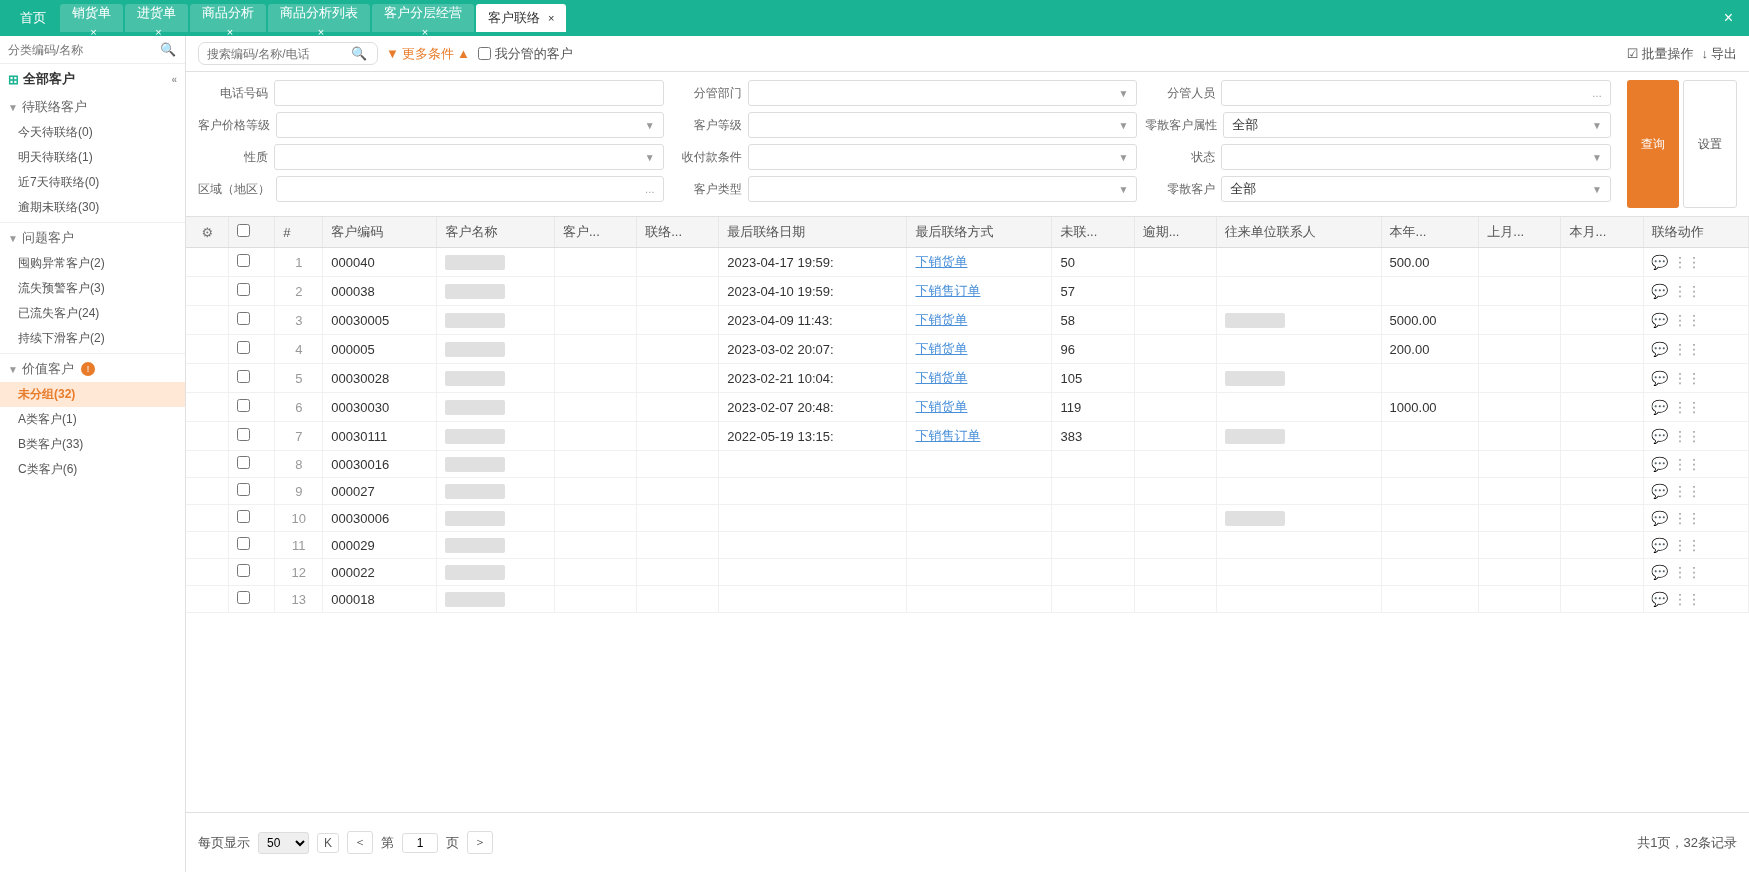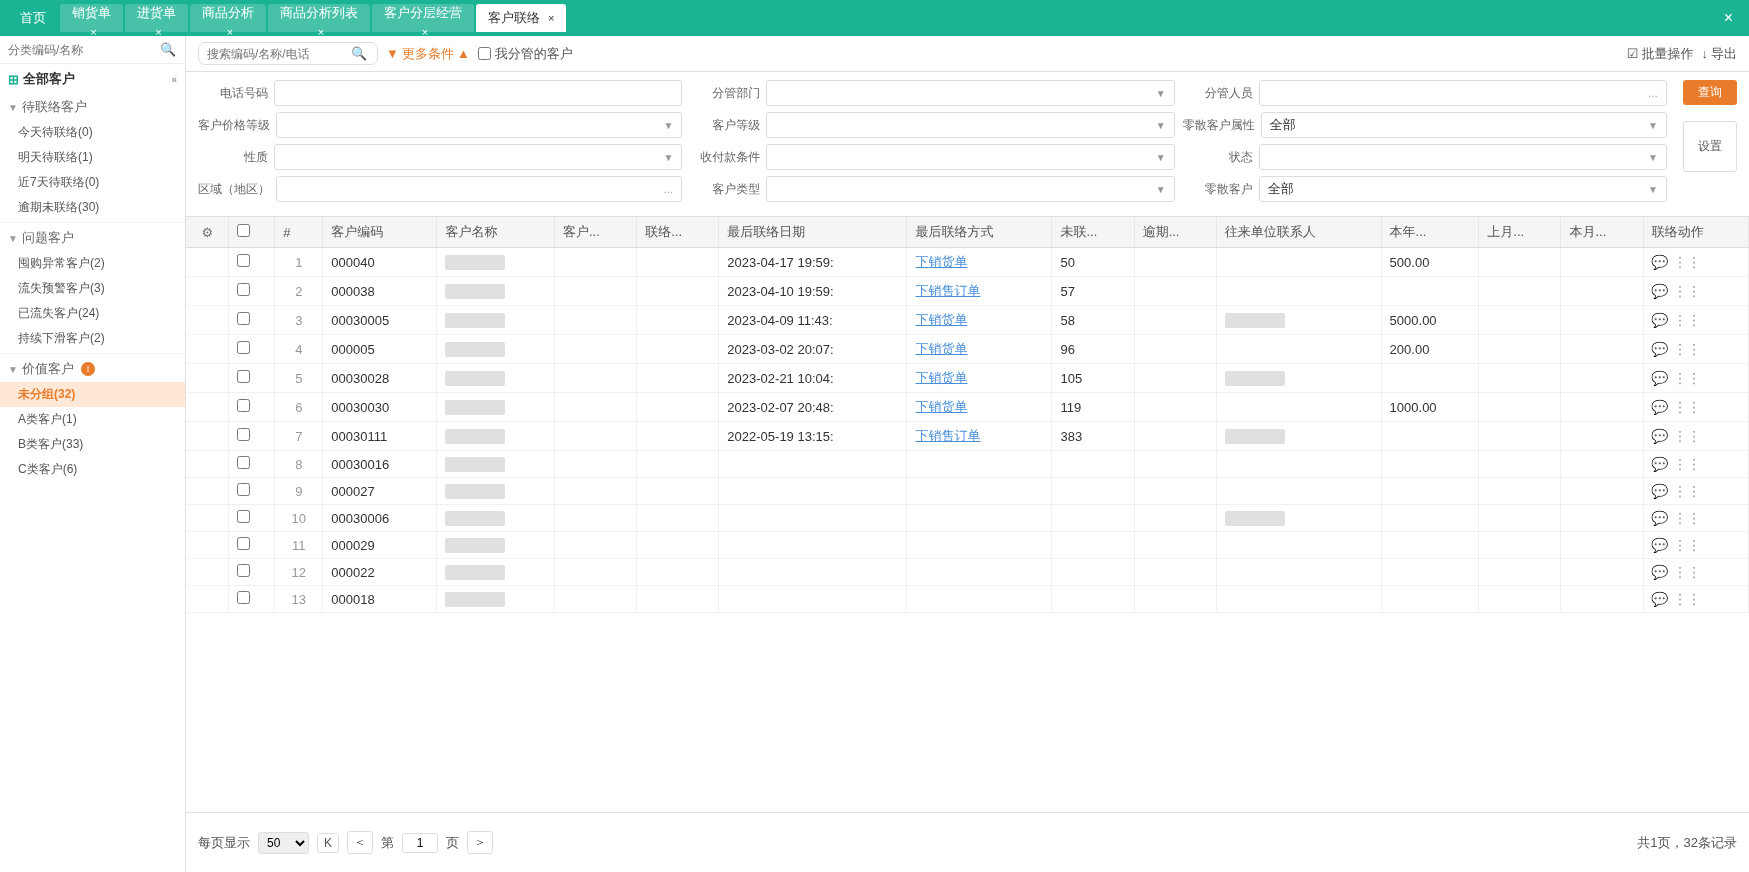--- a/index.html
+++ b/index.html
@@ -183,22 +183,22 @@
       color: #333;
       background: white;
       display: flex;
       align-items: center;
       justify-content: space-between;
       cursor: pointer;
     }
     .filter-select .arrow { color: #999; font-size: 10px; }
     .filter-panel-buttons {
       display: flex;
-      flex-direction: column;
-      gap: 16px;
+      flex-direction: row;
+      gap: 4px;
       margin-left: 8px;
     }
     .btn-orange {
       background: #e87c2b;
       color: white;
       border: none;
       border-radius: 3px;
       padding: 4px 14px;
       cursor: pointer;
       font-size: 12px;

